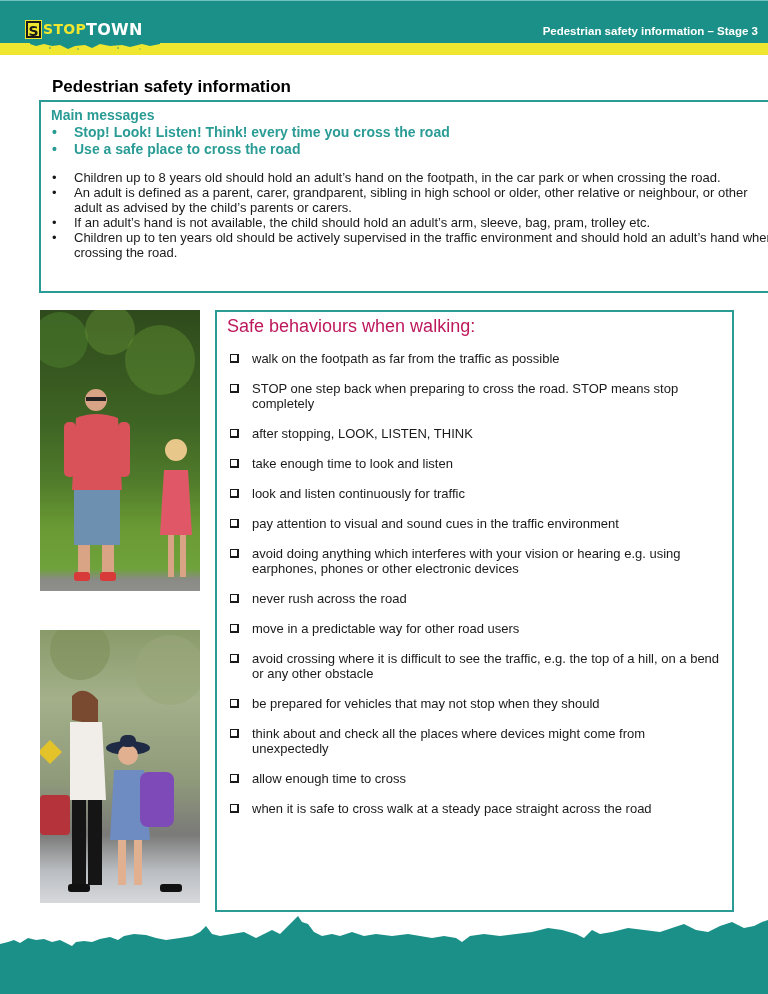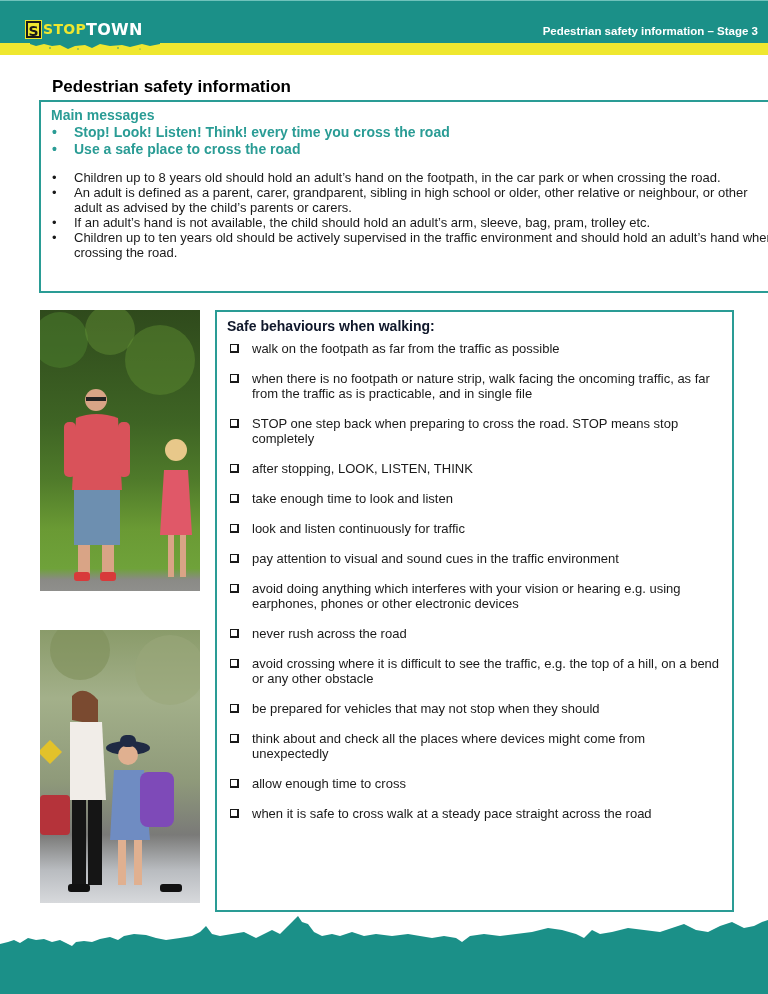--- a/index.html
+++ b/index.html
@@ -25,22 +25,22 @@
   .msg-list li .dot, .info-list li .dot { position: absolute; left: 1px; top: 0; color: inherit; }
   .info-list { list-style: none; margin-top: 12px; }
   .info-list li { position: relative; padding-left: 23px; font-size: 13px; color: #1a1a1a; line-height: 15px; }
   .info-list li .dot { color: #1a1a1a; }
 
   .photo { position: absolute; overflow: hidden; }
   .photo-1 { left: 40px; top: 310px; width: 160px; height: 281px; background: linear-gradient(180deg, #2f4a1c 0%, #3e6424 40%, #4f7a2a 60%, #6a9a34 78%, #6fa23a 92%, #8a8a86 96%, #8f8f8c 100%); }
   .photo-2 { left: 40px; top: 630px; width: 160px; height: 273px; background: linear-gradient(180deg, #8a9b6a 0%, #a3b08a 25%, #8f9a7a 55%, #7a7a78 75%, #b9bcc0 88%, #d7d9dc 100%); }
 
   .walk-box { position: absolute; left: 215px; top: 310px; width: 519px; height: 602px; border: 2px solid #2a9c95; padding: 5px 10px 0 10px; }
-  .walk-heading { font-size: 14px; font-weight: bold; color: #0f172a; line-height: 18px; }
-  .walk-list { list-style: none; margin-top: 6px; }
+  .walk-heading { font-size: 18px; font-weight: normal; color: #be185d; line-height: 18px; }
+  .walk-list { list-style: none; margin-top: 16px; }
   .walk-list li { position: relative; padding-left: 25px; font-size: 13px; line-height: 15px; color: #1a1a1a; margin-bottom: 15px; }
   .checkbox { position: absolute; left: 3px; top: 3px; width: 9px; height: 9px; border: 1.5px solid #1a1a1a; border-right-width: 2.5px; border-bottom-width: 2.5px; }
 
   .footer { position: absolute; left: 0; top: 912px; width: 768px; height: 82px; }
 </style>
 </head>
 <body>
 
 <div class="header">
   <div class="header-teal"></div>
@@ -118,29 +118,28 @@
     <rect x="94" y="210" width="8" height="45" fill="#e0b090"></rect>
     <rect x="28" y="254" width="22" height="8" rx="3" fill="#111"></rect>
     <rect x="120" y="254" width="22" height="8" rx="3" fill="#111"></rect>
   </svg>
 </div>
 
 <section class="walk-box">
   <div class="walk-heading">Safe behaviours when walking:</div>
   <ul class="walk-list">
     <li><span class="checkbox"></span><span>walk on the footpath as far from the traffic as possible</span></li>
-    <li><span class="checkbox"></span><span>when there is no footpath or nature strip, walk facing the oncoming traffic, as far from the traffic as is practicable, and in single file</span></li>
     <li><span class="checkbox"></span><span>STOP one step back when preparing to cross the road. STOP means stop completely</span></li>
     <li><span class="checkbox"></span><span>after stopping, LOOK, LISTEN, THINK</span></li>
     <li><span class="checkbox"></span><span>take enough time to look and listen</span></li>
     <li><span class="checkbox"></span><span>look and listen continuously for traffic</span></li>
     <li><span class="checkbox"></span><span>pay attention to visual and sound cues in the traffic environment</span></li>
     <li><span class="checkbox"></span><span>avoid doing anything which interferes with your vision or hearing e.g. using earphones, phones or other electronic devices</span></li>
     <li><span class="checkbox"></span><span>never rush across the road</span></li>
-    <li><span class="checkbox"></span></li>
+    <li><span class="checkbox"></span><span>move in a predictable way for other road users</span></li>
     <li><span class="checkbox"></span><span>avoid crossing where it is difficult to see the traffic, e.g. the top of a hill, on a bend or any other obstacle</span></li>
     <li><span class="checkbox"></span><span>be prepared for vehicles that may not stop when they should</span></li>
     <li><span class="checkbox"></span><span>think about and check all the places where devices might come from unexpectedly</span></li>
     <li><span class="checkbox"></span><span>allow enough time to cross</span></li>
     <li><span class="checkbox"></span><span>when it is safe to cross walk at a steady pace straight across the road</span></li>
   </ul>
 </section>
 
 <svg class="footer" viewBox="0 0 768 82" preserveAspectRatio="none">
   <path fill="#1b9088" d="M0 32 L8 30 L14 28 L20 31 L28 26 L36 28 L44 27 L52 30 L60 28 L66 31 L72 34 L76 30 L84 29 L92 30 L100 27 L110 25 L118 28 L124 24 L134 22 L146 23 L156 26 L166 28 L180 26 L192 24 L200 20 L206 14 L212 22 L220 24 L232 22 L244 20 L256 26 L264 22 L272 18 L280 22 L288 14 L294 8 L298 4 L302 10 L308 12 L314 20 L322 24 L332 22 L340 24 L352 20 L364 24 L376 22 L392 24 L408 22 L420 24 L432 26 L444 24 L456 26 L462 30 L470 24 L484 22 L500 24 L516 22 L532 20 L548 16 L562 18 L576 22 L584 26 L592 18 L600 22 L612 20 L628 16 L644 18 L660 20 L672 16 L684 12 L696 18 L708 20 L720 14 L732 10 L744 16 L754 14 L762 10 L768 8 L768 82 L0 82 Z"></path>

